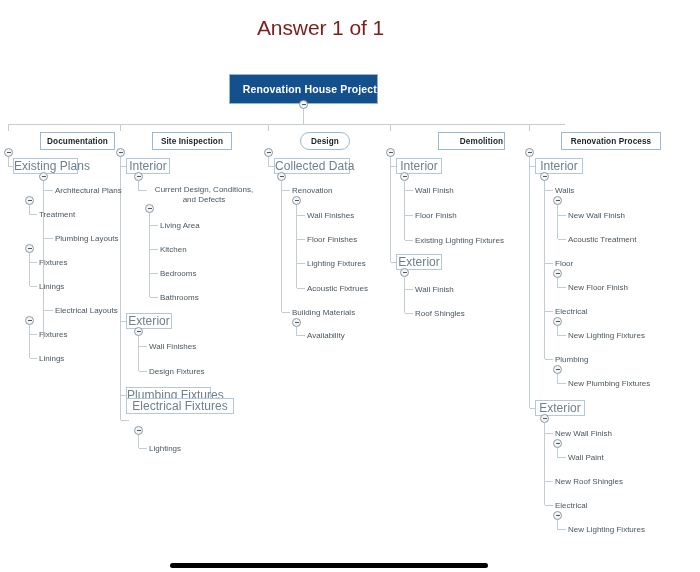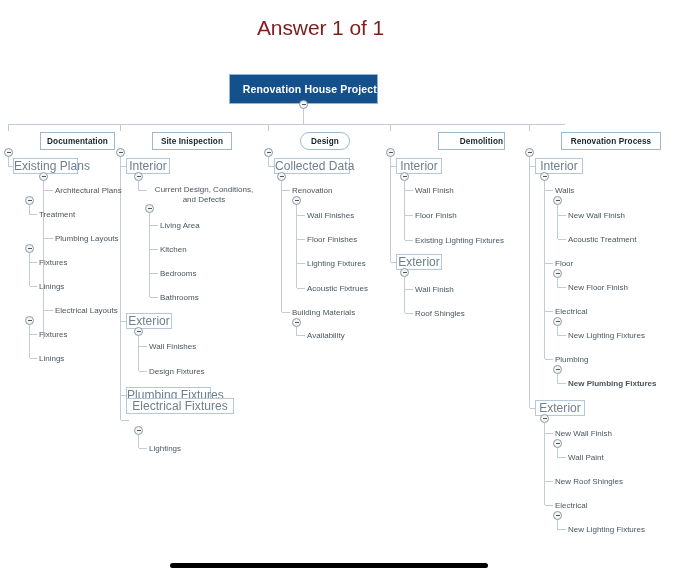--- a/index.html
+++ b/index.html
@@ -331,21 +331,21 @@
   <div class="node node-leaf" style="left:555px; top:258px;">Floor</div>
   <div class="toggle" style="left:553px; top:269px;"></div>
   <div class="node node-leaf" style="left:568px; top:282px;">New Floor Finish</div>
 
   <div class="node node-leaf" style="left:555px; top:306px;">Electrical</div>
   <div class="toggle" style="left:553px; top:317px;"></div>
   <div class="node node-leaf" style="left:568px; top:330px;">New Lighting Fixtures</div>
 
   <div class="node node-leaf" style="left:555px; top:354px;">Plumbing</div>
   <div class="toggle" style="left:553px; top:365px;"></div>
-  <div class="node node-leaf" style="left:568px; top:378px;font-weight:bold;">New Plumbing Fixtures</div>
+  <div class="node node-leaf" style="left:568px; top:378px;">New Plumbing Fixtures</div>
 
   <div class="node node-l2" style="left:535px; top:400px; width:50px;">Exterior</div>
   <div class="toggle" style="left:540px; top:414px;"></div>
 
   <div class="node node-leaf" style="left:555px; top:428px;">New Wall Finish</div>
   <div class="toggle" style="left:553px; top:439px;"></div>
   <div class="node node-leaf" style="left:568px; top:452px;">Wall Paint</div>
 
   <div class="node node-leaf" style="left:555px; top:476px;">New Roof Shingles</div>
 

